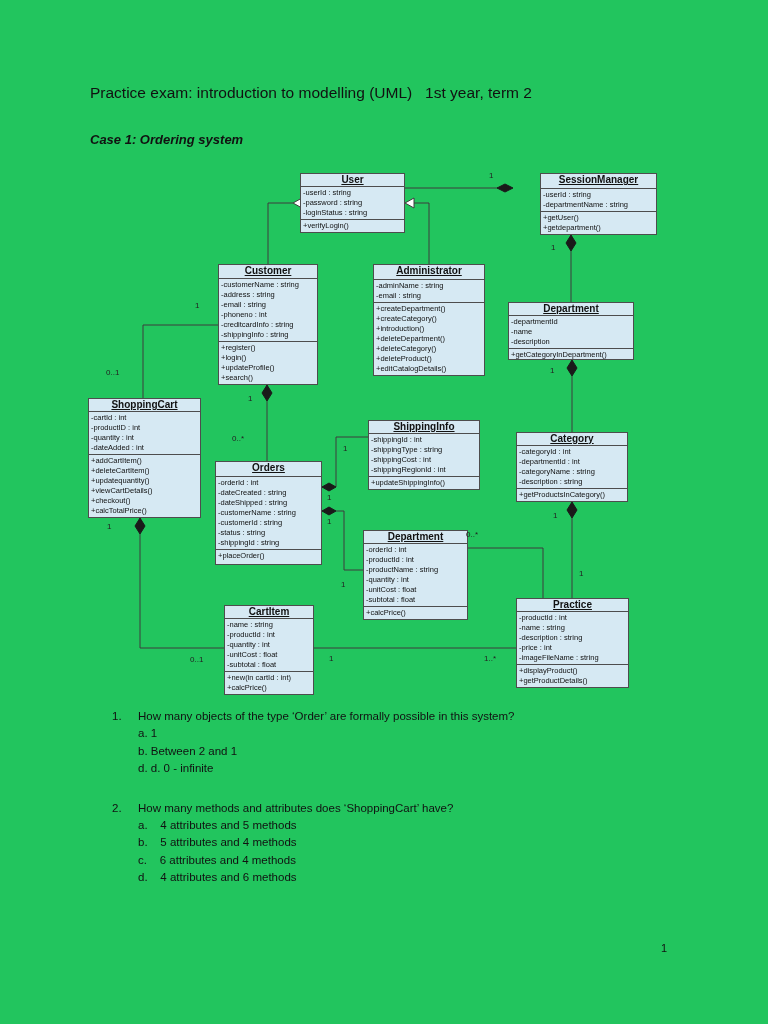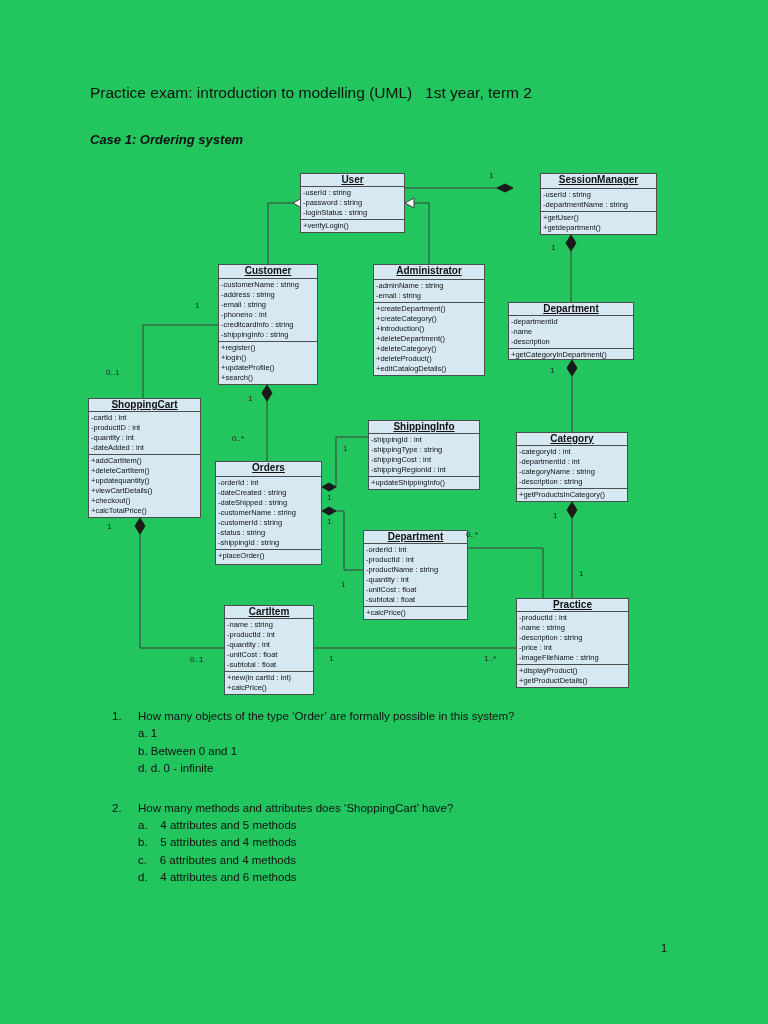--- a/index.html
+++ b/index.html
@@ -271,21 +271,21 @@
   </div>
 
   <div id="questions">
       <div class="question">
         <div class="q-head">
           <span class="q-number">1.</span>
           <span class="q-text">How many objects of the type ‘Order’ are formally possible in this system?</span>
         </div>
         <div class="q-options">
           <div class="q-option">a. 1</div>
-          <div class="q-option">b. Between 0 and 1</div>
+          <div class="q-option">b. Between 2 and 1</div>
           <div class="q-option">d. d. 0 - infinite</div>
         </div>
       </div>
       <div class="question">
         <div class="q-head">
           <span class="q-number">2.</span>
           <span class="q-text">How many methods and attributes does ‘ShoppingCart’ have?</span>
         </div>
         <div class="q-options">
           <div class="q-option">a.    4 attributes and 5 methods</div>

